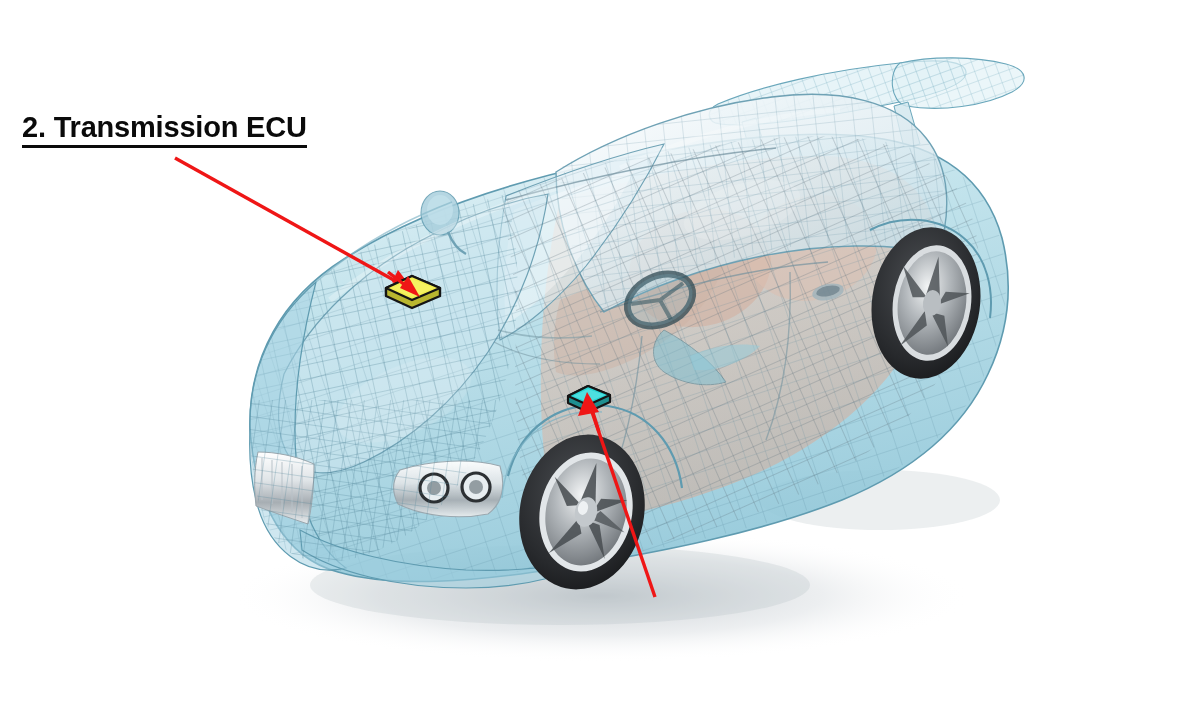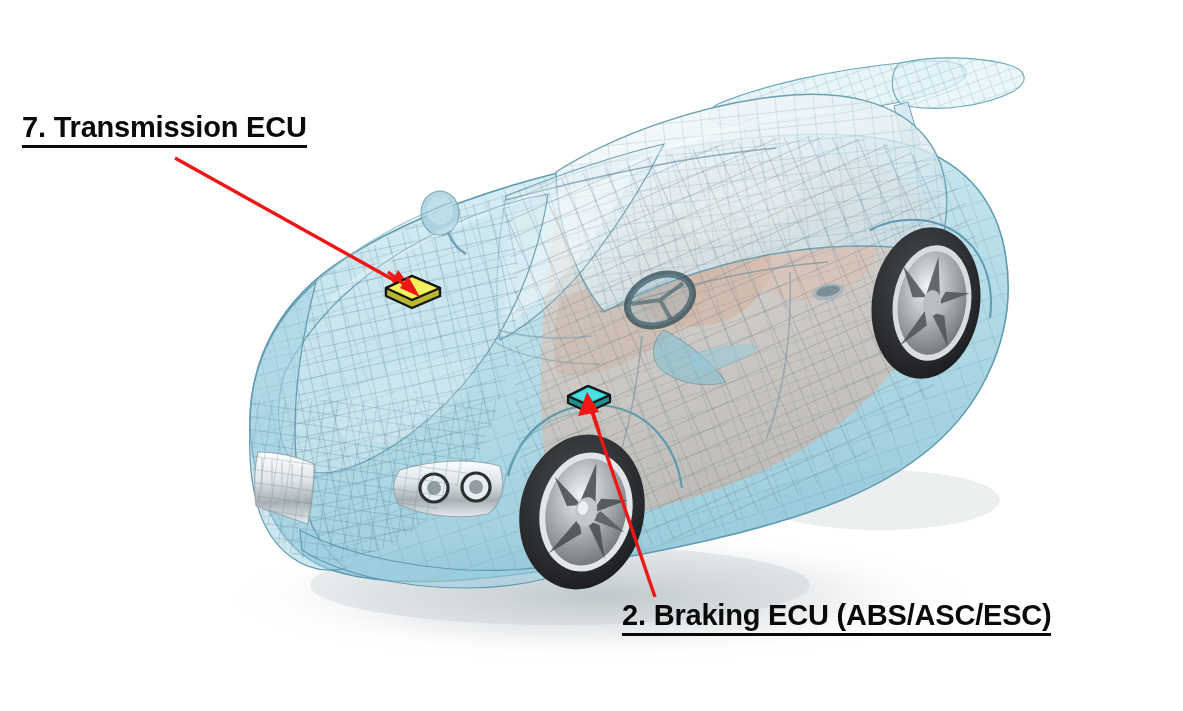--- a/index.html
+++ b/index.html
@@ -342,17 +342,16 @@
       <polygon points="568,396 568,403 588,412 610,402 610,395 588,386" fill="#1f8f90" stroke="#151515" stroke-width="2.2" stroke-linejoin="round"></polygon>
       <polygon points="568,396 588,386 610,395 588,405" fill="#2ad4d4" stroke="#151515" stroke-width="2.2" stroke-linejoin="round"></polygon>
       <polygon points="573,396 588,389 605,395 588,402" fill="#5ce6e6" opacity="0.7"></polygon>
     </g>
     <g>
       <line x1="599" y1="432" x2="589" y2="400" stroke="#ef1616" stroke-width="3.4"></line>
       <polygon points="587,392 578,416 599,412" fill="#ef1616"></polygon>
     </g>
   </svg>
 
-  <div class="callout-label" id="label-1">7. Transmission ECU</div>
-
-  <div class="callout-label" id="label-2">2. Braking ECU (ABS/ASC/ESC)</div>
+  <div class="callout-label" id="label-1">2. Transmission ECU</div>
+
 
 </div>
 
 </body></html>

